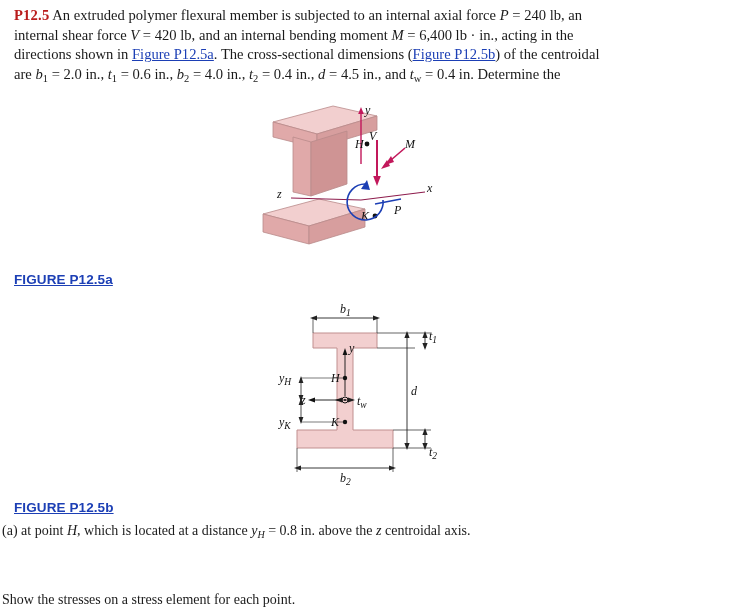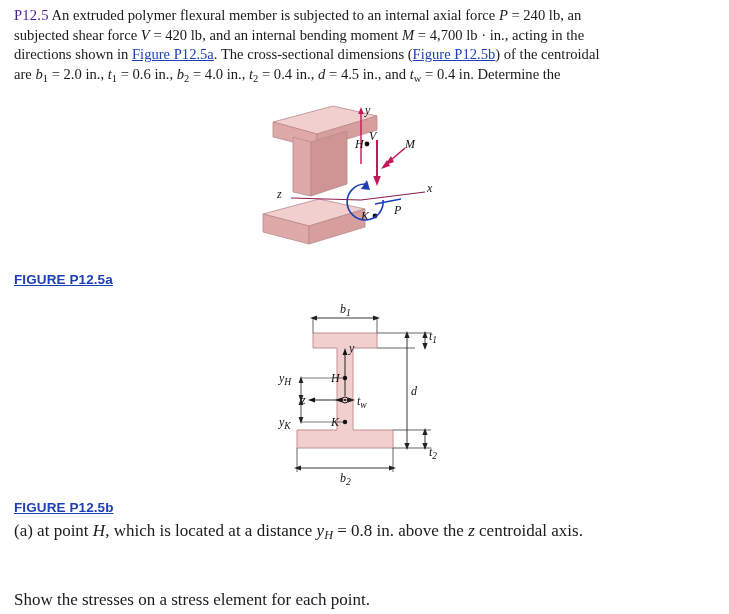--- a/index.html
+++ b/index.html
@@ -23,22 +23,22 @@
   .problem-text {
     position: absolute;
     left: 14px;
     top: 6px;
     width: 706px;
     font-size: 14.6px;
     line-height: 19.6px;
     text-align: left;
   }
   .pnum {
-    color: #4c1d95;
-    font-weight: normal;
+    color: #b91c1c;
+    font-weight: bold;
     letter-spacing: .2px;
   }
   .figlink {
     color: #1c3fb5;
     text-decoration: underline;
   }
   i.var { font-style: italic; }
   .sub { font-size: 0.72em; vertical-align: -0.28em; }
 
   .figure-caption {
@@ -52,23 +52,23 @@
   }
   #cap-a { left: 14px; top: 272px; }
   #cap-b { left: 14px; top: 500px; }
 
   .fig { position: absolute; }
   #fig-a { left: 255px; top: 104px; width: 230px; height: 160px; }
   #fig-b { left: 265px; top: 300px; width: 220px; height: 190px; text-align: right; }
 
   .tail-text {
     position: absolute;
-    left: 14px;
+    left: 2px;
     width: 706px;
-    font-size: 17px;
+    font-size: 14px;
     line-height: 19.6px;
   }
   #line-a { top: 521px; }
   #line-b { top: 557px; }
   #line-c { top: 590px; }
 
   svg { display: block; overflow: visible; }
   .lbl {
     font-family: "Liberation Serif", serif;
     font-style: italic;
@@ -82,21 +82,21 @@
     fill: #111;
   }
 </style>
 </head>
 <body>
 
 <div class="page">
 
   <div class="problem-text">
     <span class="pnum">P12.5</span><span> An extruded polymer flexural member is subjected to an internal axial force </span><i class="var">P</i><span> = 240 lb, an</span><br>
-    <span>subjected shear force </span><i class="var">V</i><span> = 420 lb, and an internal bending moment </span><i class="var">M</i><span> = 4,700 lb · in., acting in the</span><br>
+    <span>internal shear force </span><i class="var">V</i><span> = 420 lb, and an internal bending moment </span><i class="var">M</i><span> = 6,400 lb · in., acting in the</span><br>
     <span>directions shown in </span><a class="figlink" href="#">Figure P12.5a</a><span>. The cross-sectional dimensions (</span><a class="figlink" href="#">Figure P12.5b</a><span>) of the centroidal</span><br>
     <span>are </span><i class="var">b</i><span class="sub">1</span><span> = 2.0 in., </span><i class="var">t</i><span class="sub">1</span><span> = 0.6 in., </span><i class="var">b</i><span class="sub">2</span><span> = 4.0 in., </span><i class="var">t</i><span class="sub">2</span><span> = 0.4 in., </span><i class="var">d</i><span> = 4.5 in., and </span><i class="var">t</i><span class="sub">w</span><span> = 0.4 in. Determine the</span><br>
   </div>
 
   <div class="fig" id="fig-a">
     <svg width="230" height="165" viewBox="0 0 230 165">
 
       <polygon points="18,18 78,2 122,12 62,30" fill="#f2cfcf" stroke="#b98a8a" stroke-width="0.8"></polygon>
       <polygon points="18,18 62,30 62,44 18,33" fill="#e0a9a9" stroke="#b98a8a" stroke-width="0.8"></polygon>
       <polygon points="62,30 122,12 122,26 62,44" fill="#d79e9e" stroke="#b98a8a" stroke-width="0.8"></polygon>

